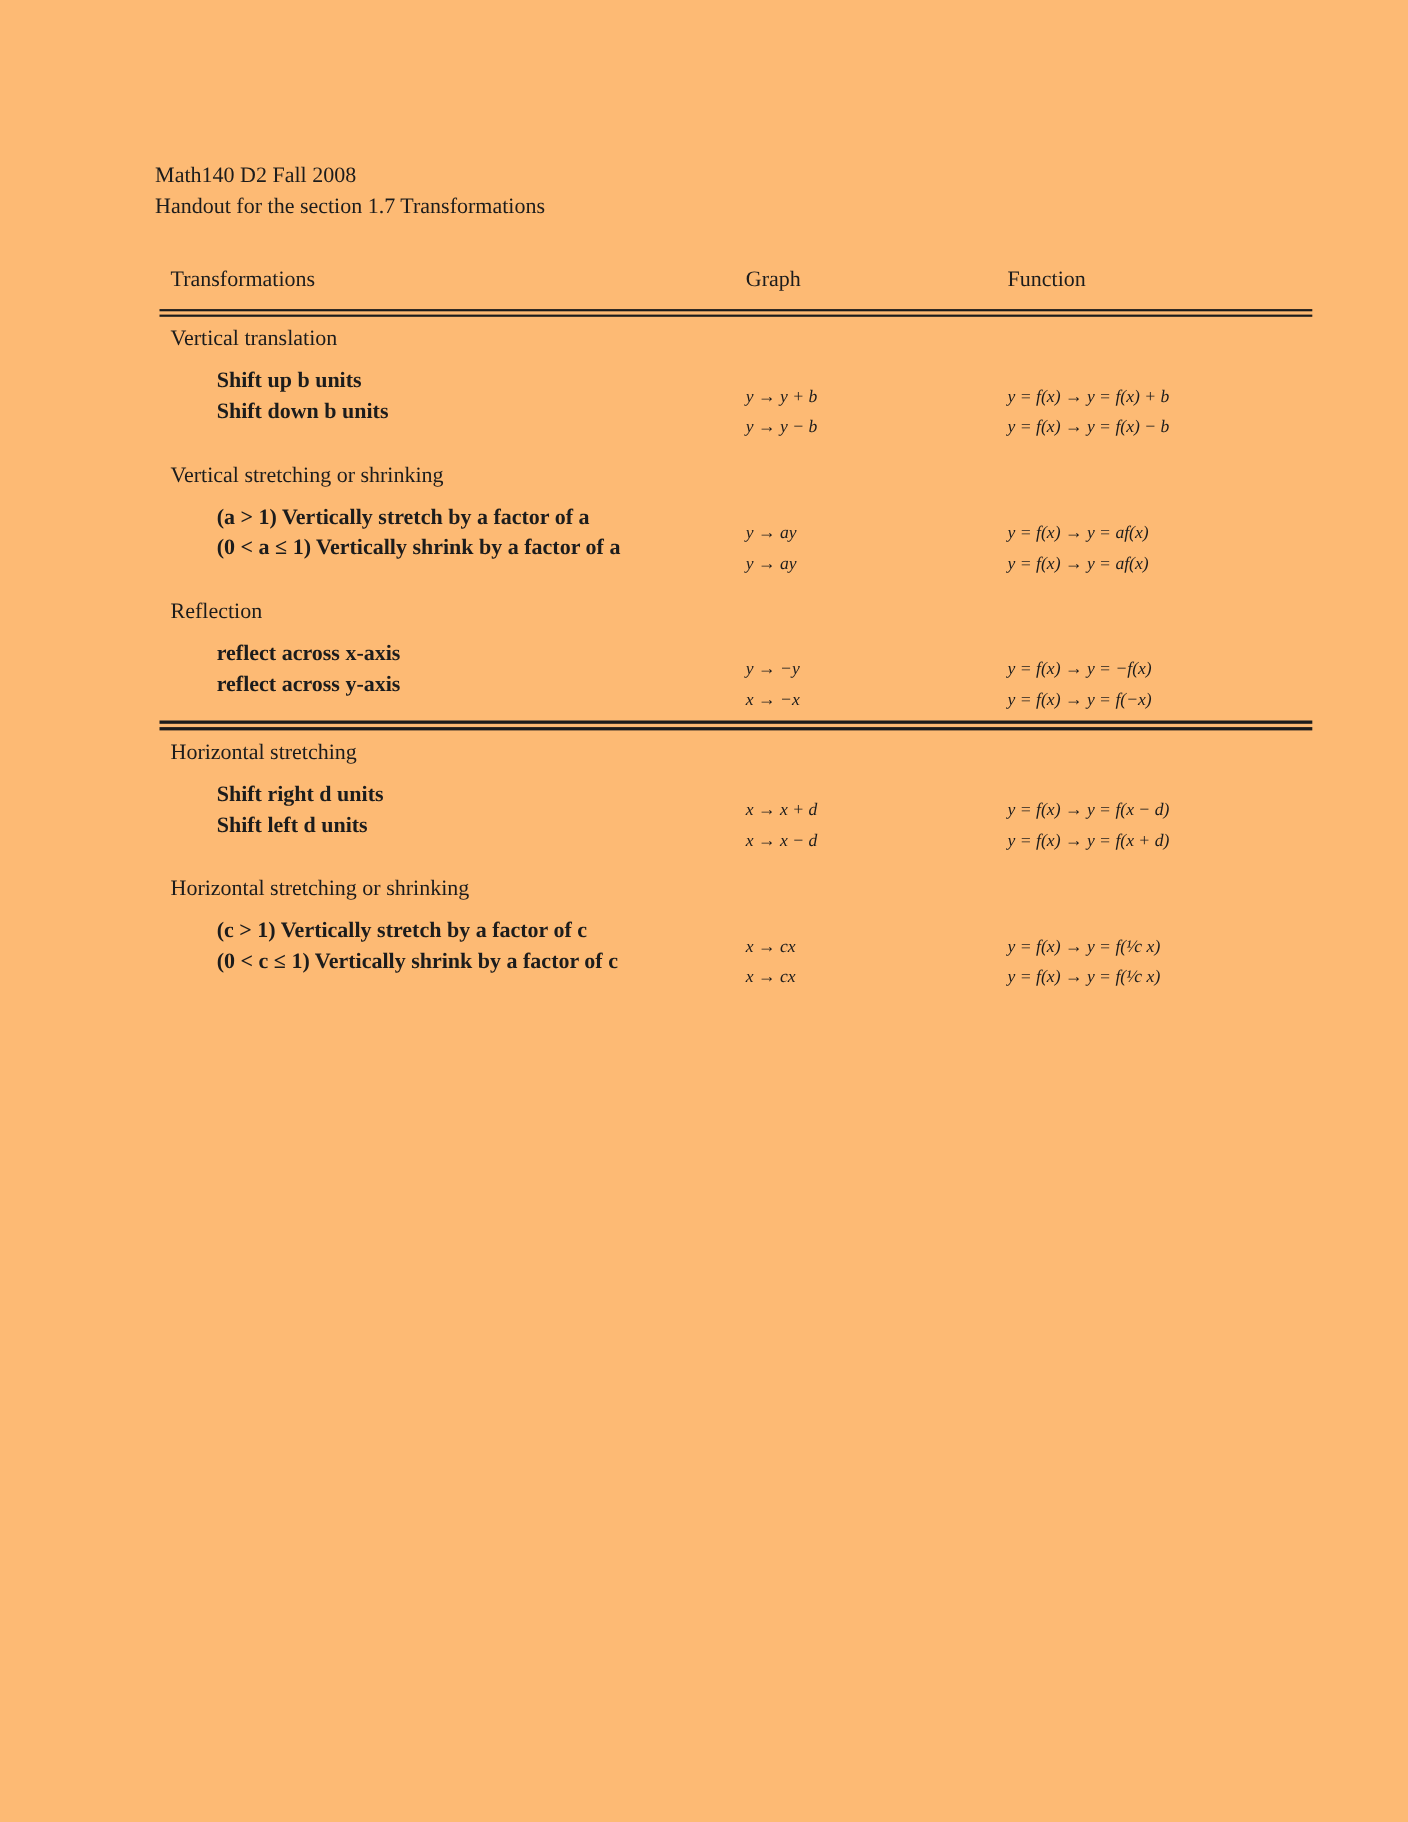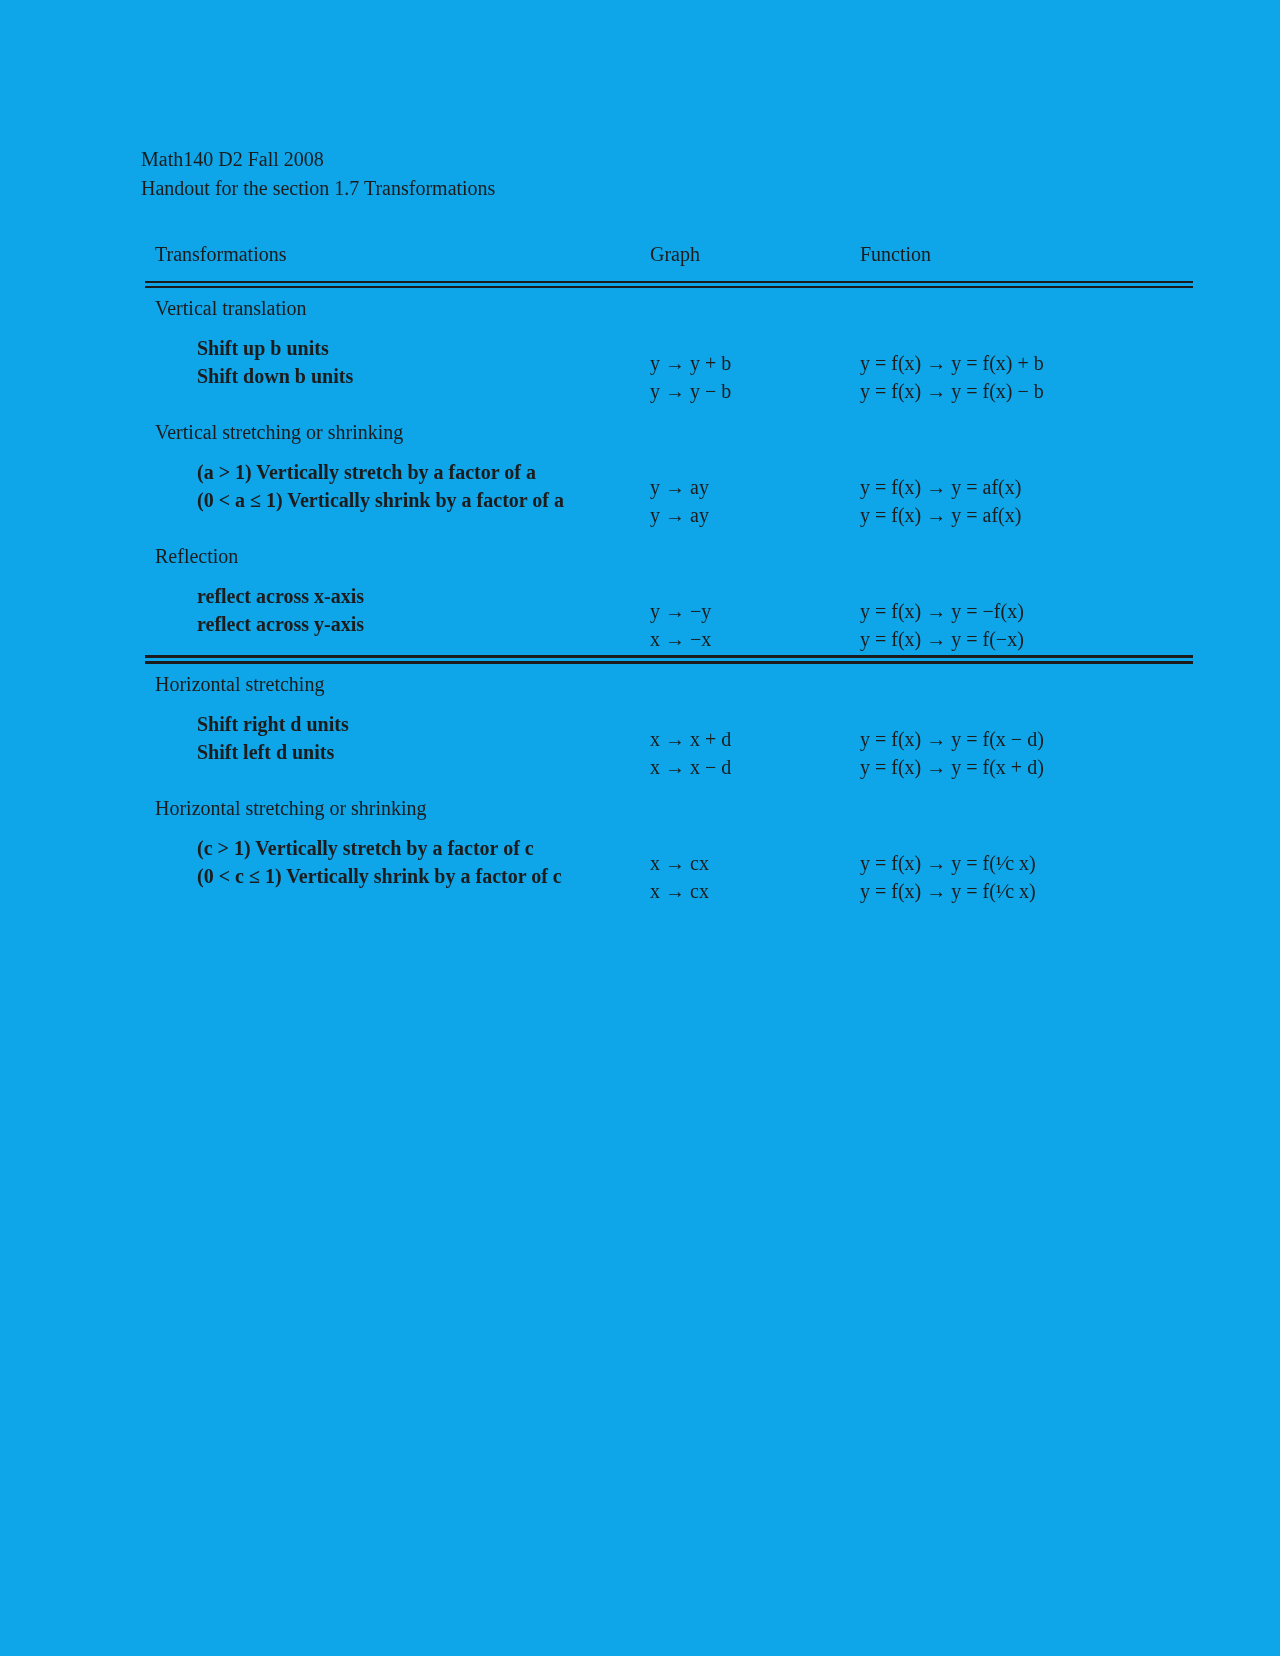--- a/index.html
+++ b/index.html
@@ -5,21 +5,21 @@
   * { margin: 0; padding: 0; box-sizing: border-box; }
   html, body {
     width: 1280px; height: 1656px;
     background: #ffffff;
     font-family: "Liberation Serif", "DejaVu Serif", serif;
     color: #1c1c1c;
   }
   #page {
     position: relative;
     width: 1280px; height: 1656px;
-    background: #0ea5e9;
+    background: #fdba74;
     overflow: hidden;
   }
   #doc-header {
     position: absolute;
     left: 141px; top: 145px;
     font-size: 20px;
     line-height: 29px;
     white-space: nowrap;
   }
   #table {
@@ -27,27 +27,29 @@
     left: 145px; top: 240px;
     width: 1048px;
   }
   .trow {
     display: grid;
     grid-template-columns: 505px 210px 333px;
     height: 28px;
     align-items: center;
     font-size: 20px;
     white-space: nowrap;
+    gap: 28px;
   }
   .c1 { text-align: left; padding-left: 10px; }
   .c1.item { padding-left: 52px; font-weight: bold; }
   .c2 { }
   .c3 { text-align: left; padding-right: 28px; }
   .math {
-    font-size: 20px;
+    font-style: italic;
+    font-size: 16px;
     margin-top: 30px;
   }
   .thead .c2, .thead .c3 { font-style: normal; }
   .rule {
     height: 7px;
     border-top: 2px solid #1c1c1c;
     border-bottom: 2px solid #1c1c1c;
   }
   .rule.first { margin-top: 13px; }
   .rule.thick {

